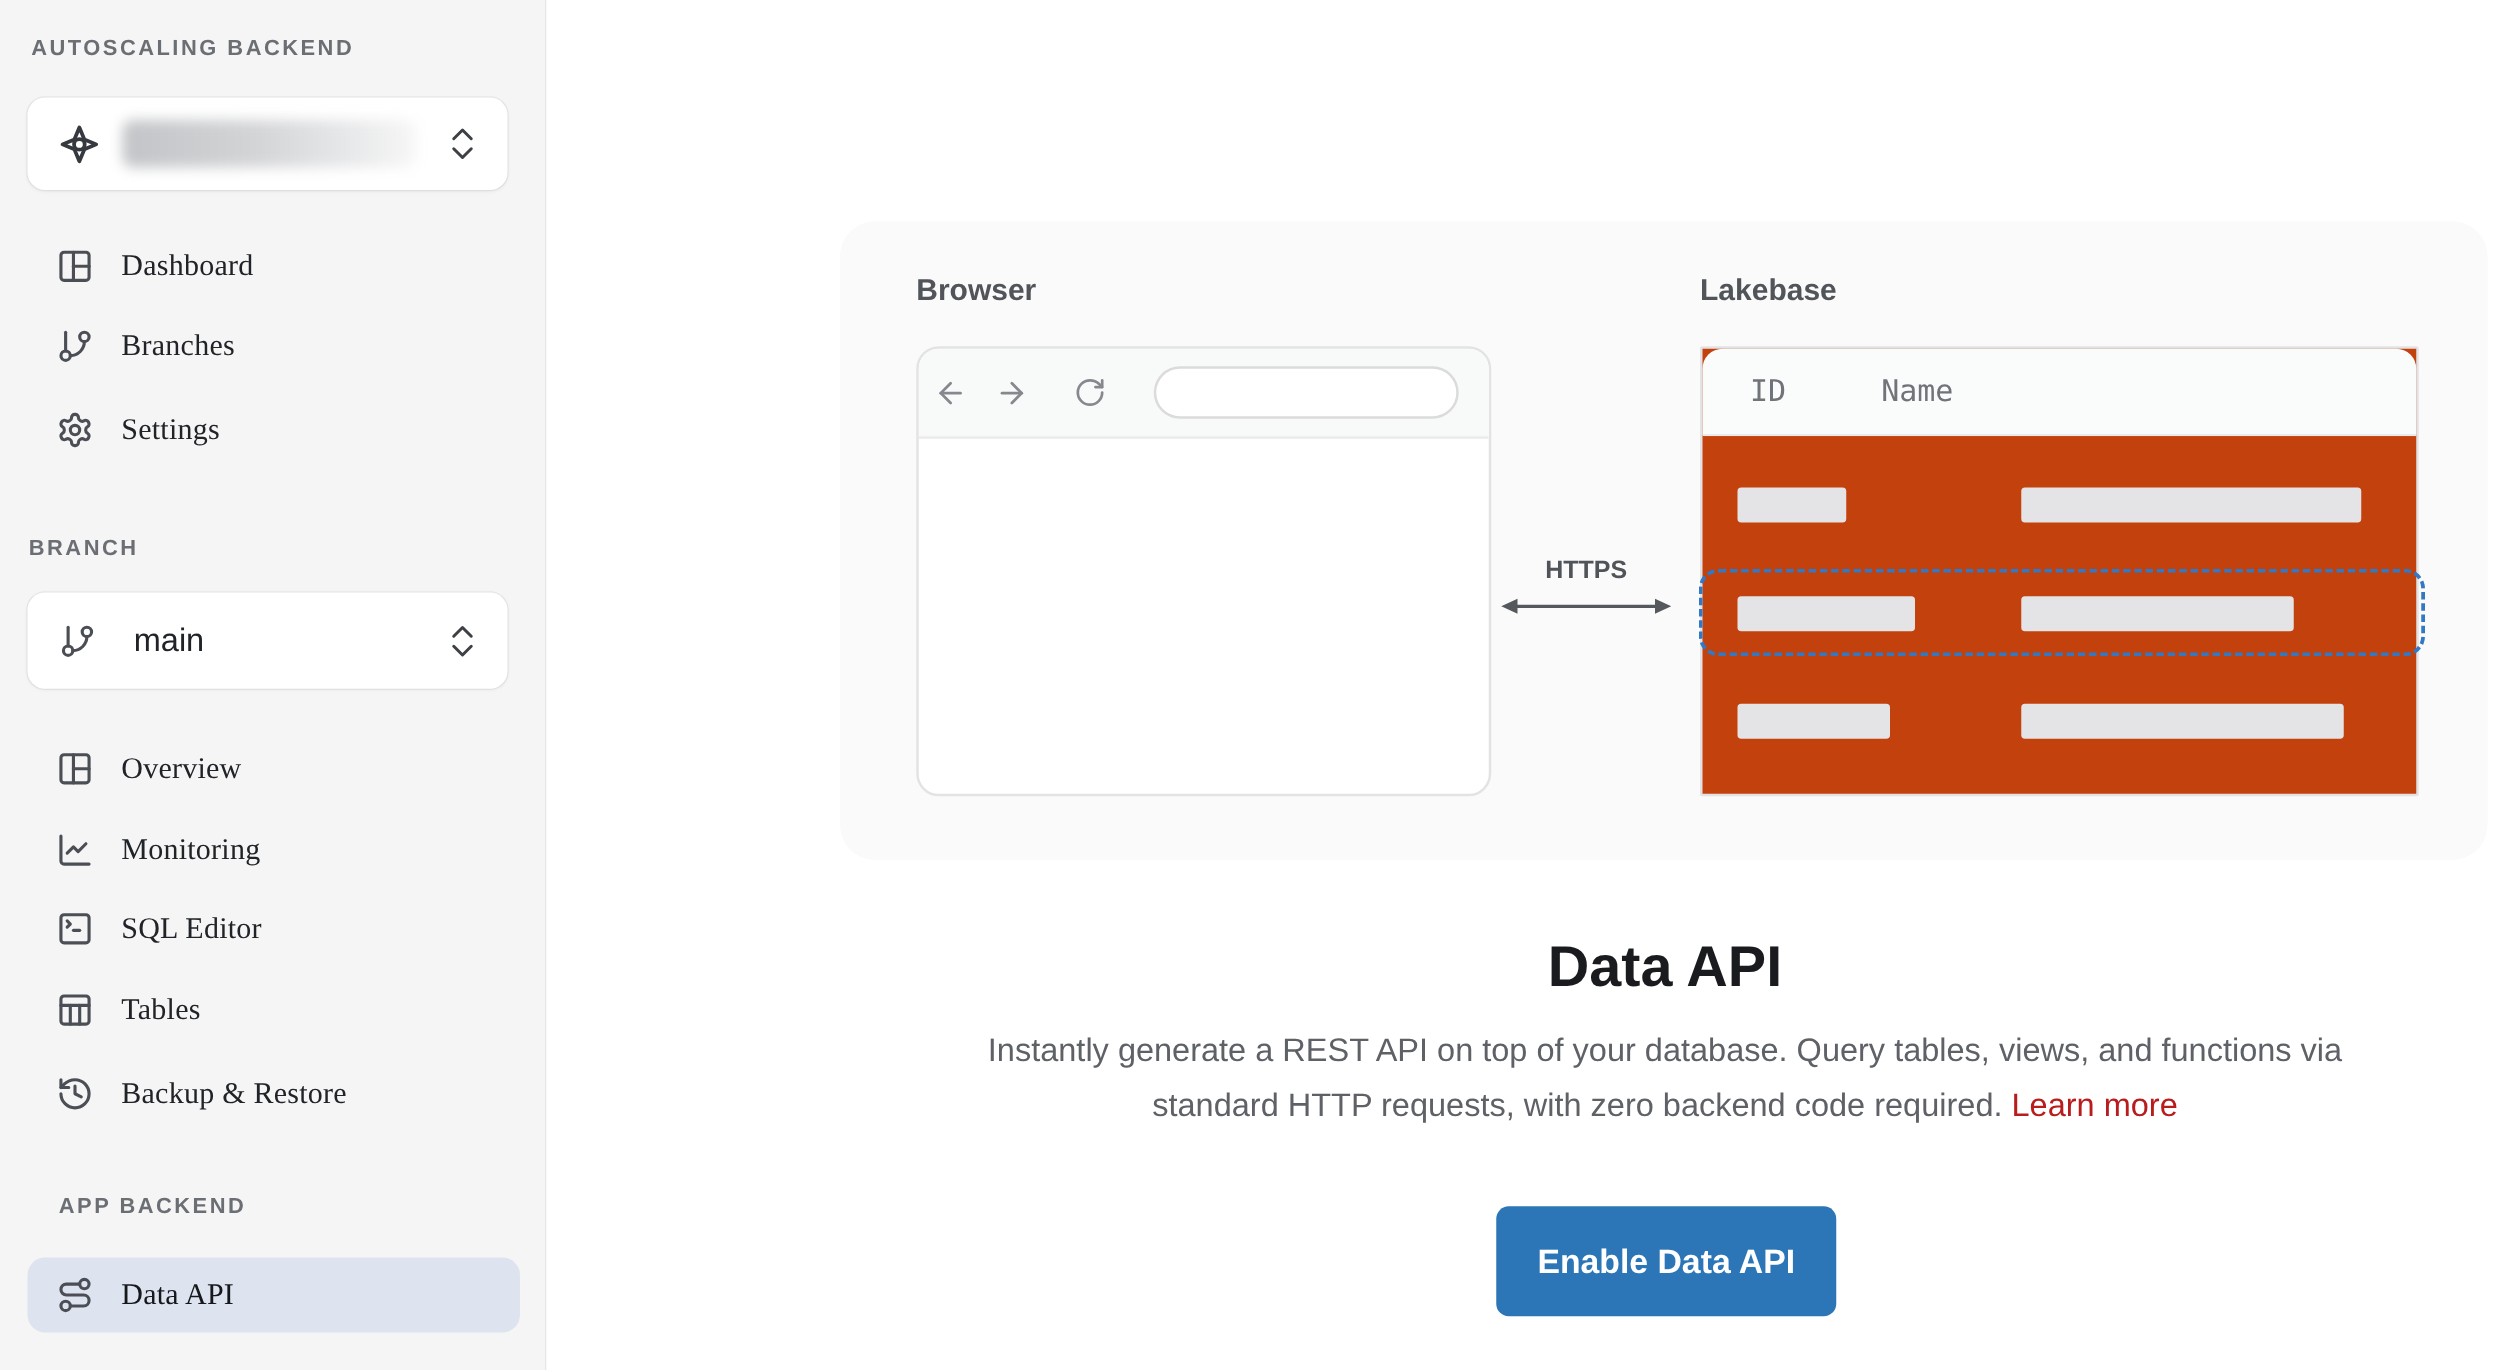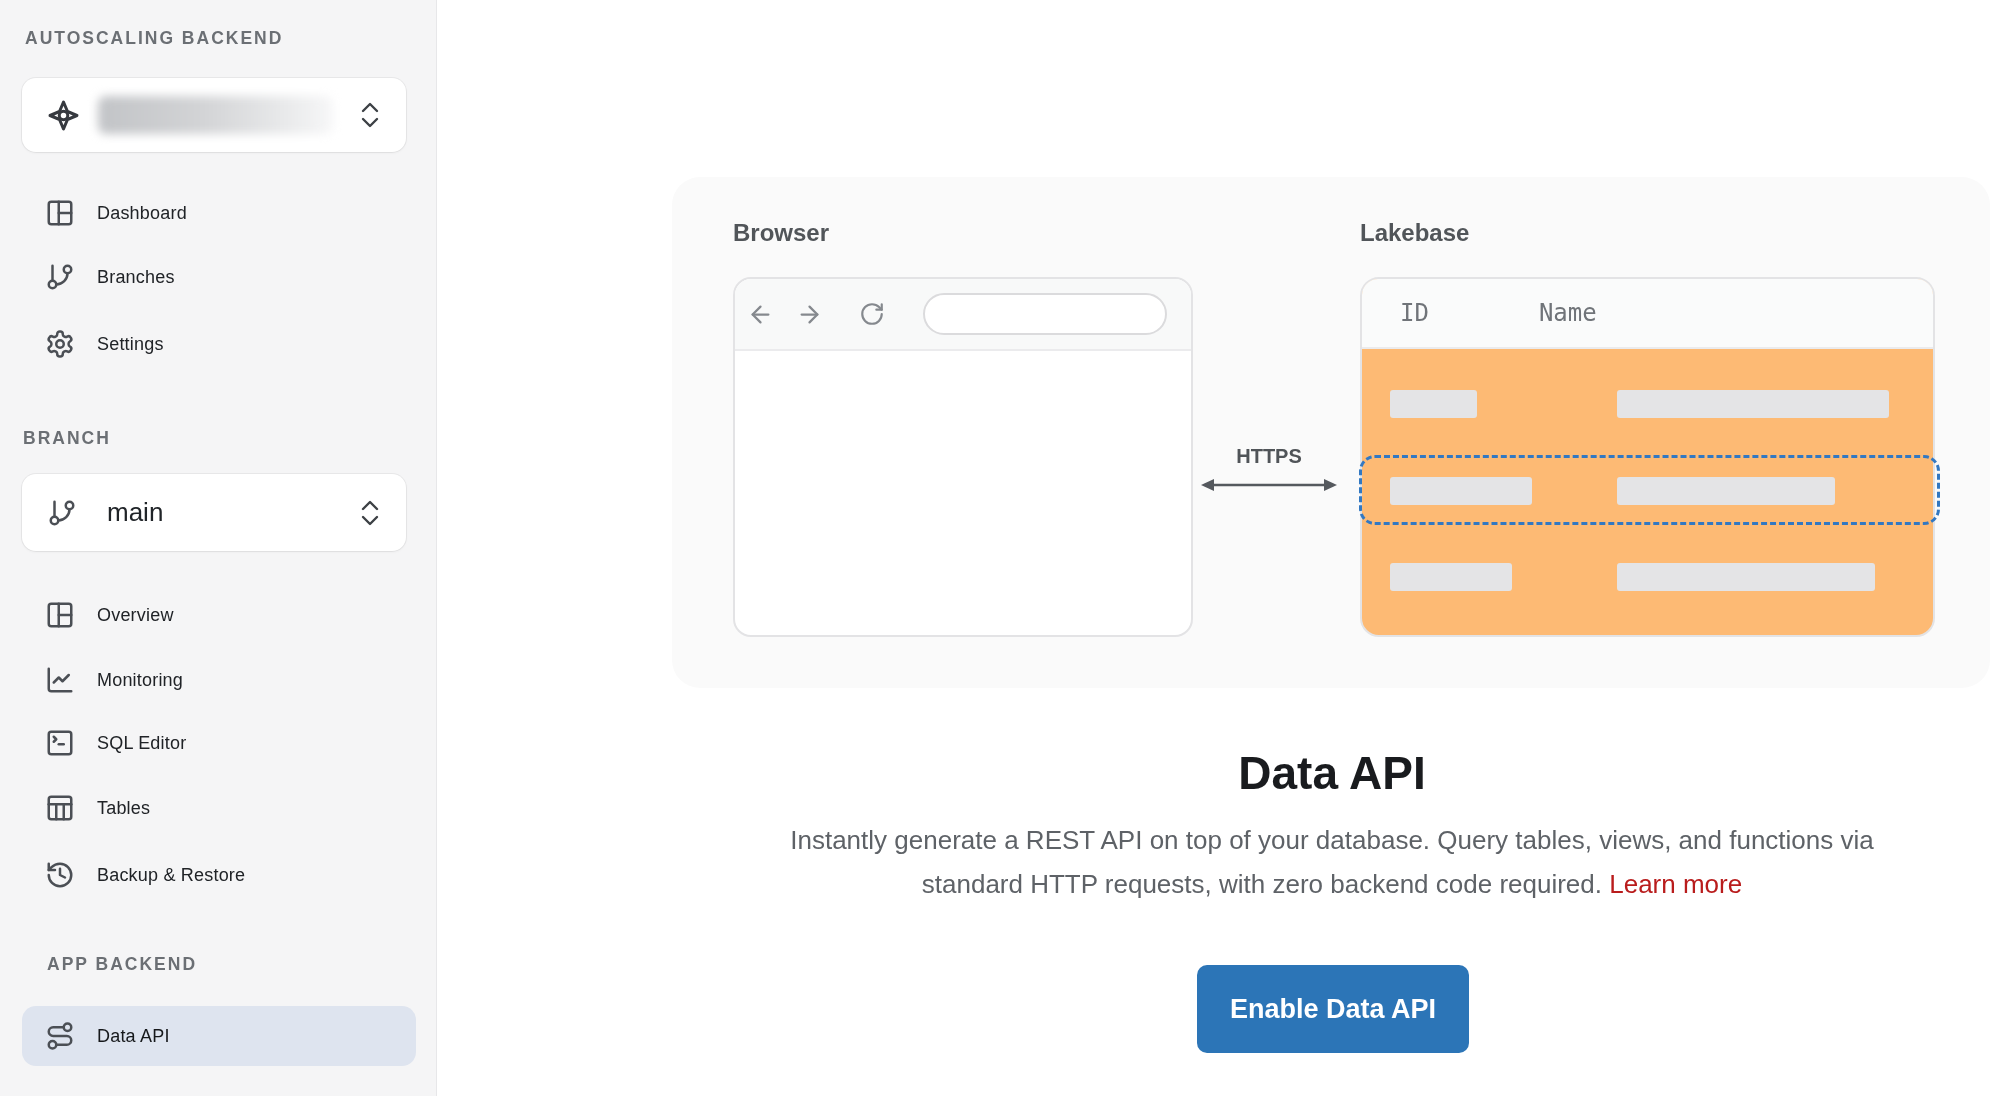--- a/index.html
+++ b/index.html
@@ -36,21 +36,21 @@
   }
   .sel-value { margin-left: 30px; font-size: 26px; color: #202428; font-weight: 500; }
   .sel-chevrons { margin-left: auto; margin-right: 24px; color: #3d4145; }
 
   .nav-item {
     position: absolute; left: 22px; width: 394px; height: 60px;
     border-radius: 14px; display: flex; align-items: center; cursor: pointer;
   }
   .nav-item.active { background: #dee4ef; }
   .nav-item .icon { margin-left: 23px; color: #4b4f55; }
-  .nav-item .label { margin-left: 22px; font-size: 18px; color: #202327; font-weight: 500; letter-spacing: 0.2px; }
+  .nav-item .label { margin-left: 22px; font-size: 24px; color: #202327; font-weight: 500; letter-spacing: 0.2px; font-family: Liberation Serif, serif; }
   .nav-item.active .label { color: #16181b; }
 
   
   .illustration {
     position: absolute; left: 672px; top: 177px; width: 1318px; height: 511px;
     background: #fafafa; border-radius: 28px;
   }
   .panel-label {
     position: absolute; top: 42px; font-size: 24px; font-weight: 700; color: #515559;
   }
@@ -72,29 +72,29 @@
   .url-pill {
     margin-left: 38px; width: 244px; height: 42px; border-radius: 21px;
     background: #ffffff; border: 2px solid #dbdbdd;
   }
 
   .https-group { position: absolute; left: 527px; top: 268px; width: 140px; text-align: center; }
   .https-label { font-size: 20px; font-weight: 700; color: #505458; margin-bottom: 8px; }
 
   .lakebase-card {
     position: absolute; left: 688px; top: 100px; width: 575px; height: 360px;
-    background: #fdba74; border: 2px solid #e3e3e5; border-radius: 19px;
+    background: #c2410c; border: 2px solid #e3e3e5; border-radius: 2px;
   }
   .table-header {
     height: 70px; background: #fafbfb; border-bottom: 2px solid #ebebed;
     border-radius: 16px 16px 0 0; display: flex; align-items: center;
     font-family: "DejaVu Sans Mono", monospace; font-size: 24px; color: #707479;
   }
   .col-id { margin-left: 38px; }
-  .col-name { margin-left: 110px; }
+  .col-name { margin-left: 76px; }
   .ph-bar { position: absolute; height: 28px; background: #e4e4e6; border-radius: 3px; }
   .r1 { top: 111px; } .r2 { top: 198px; } .r3 { top: 284px; }
   .id-bar { left: 28px; }
   .name-bar { left: 255px; }
   .dashed-highlight {
     position: absolute; left: -3px; top: 176px; width: 581px; height: 70px;
     border: 3px dashed #3278c2; border-radius: 16px;
   }
 
   

